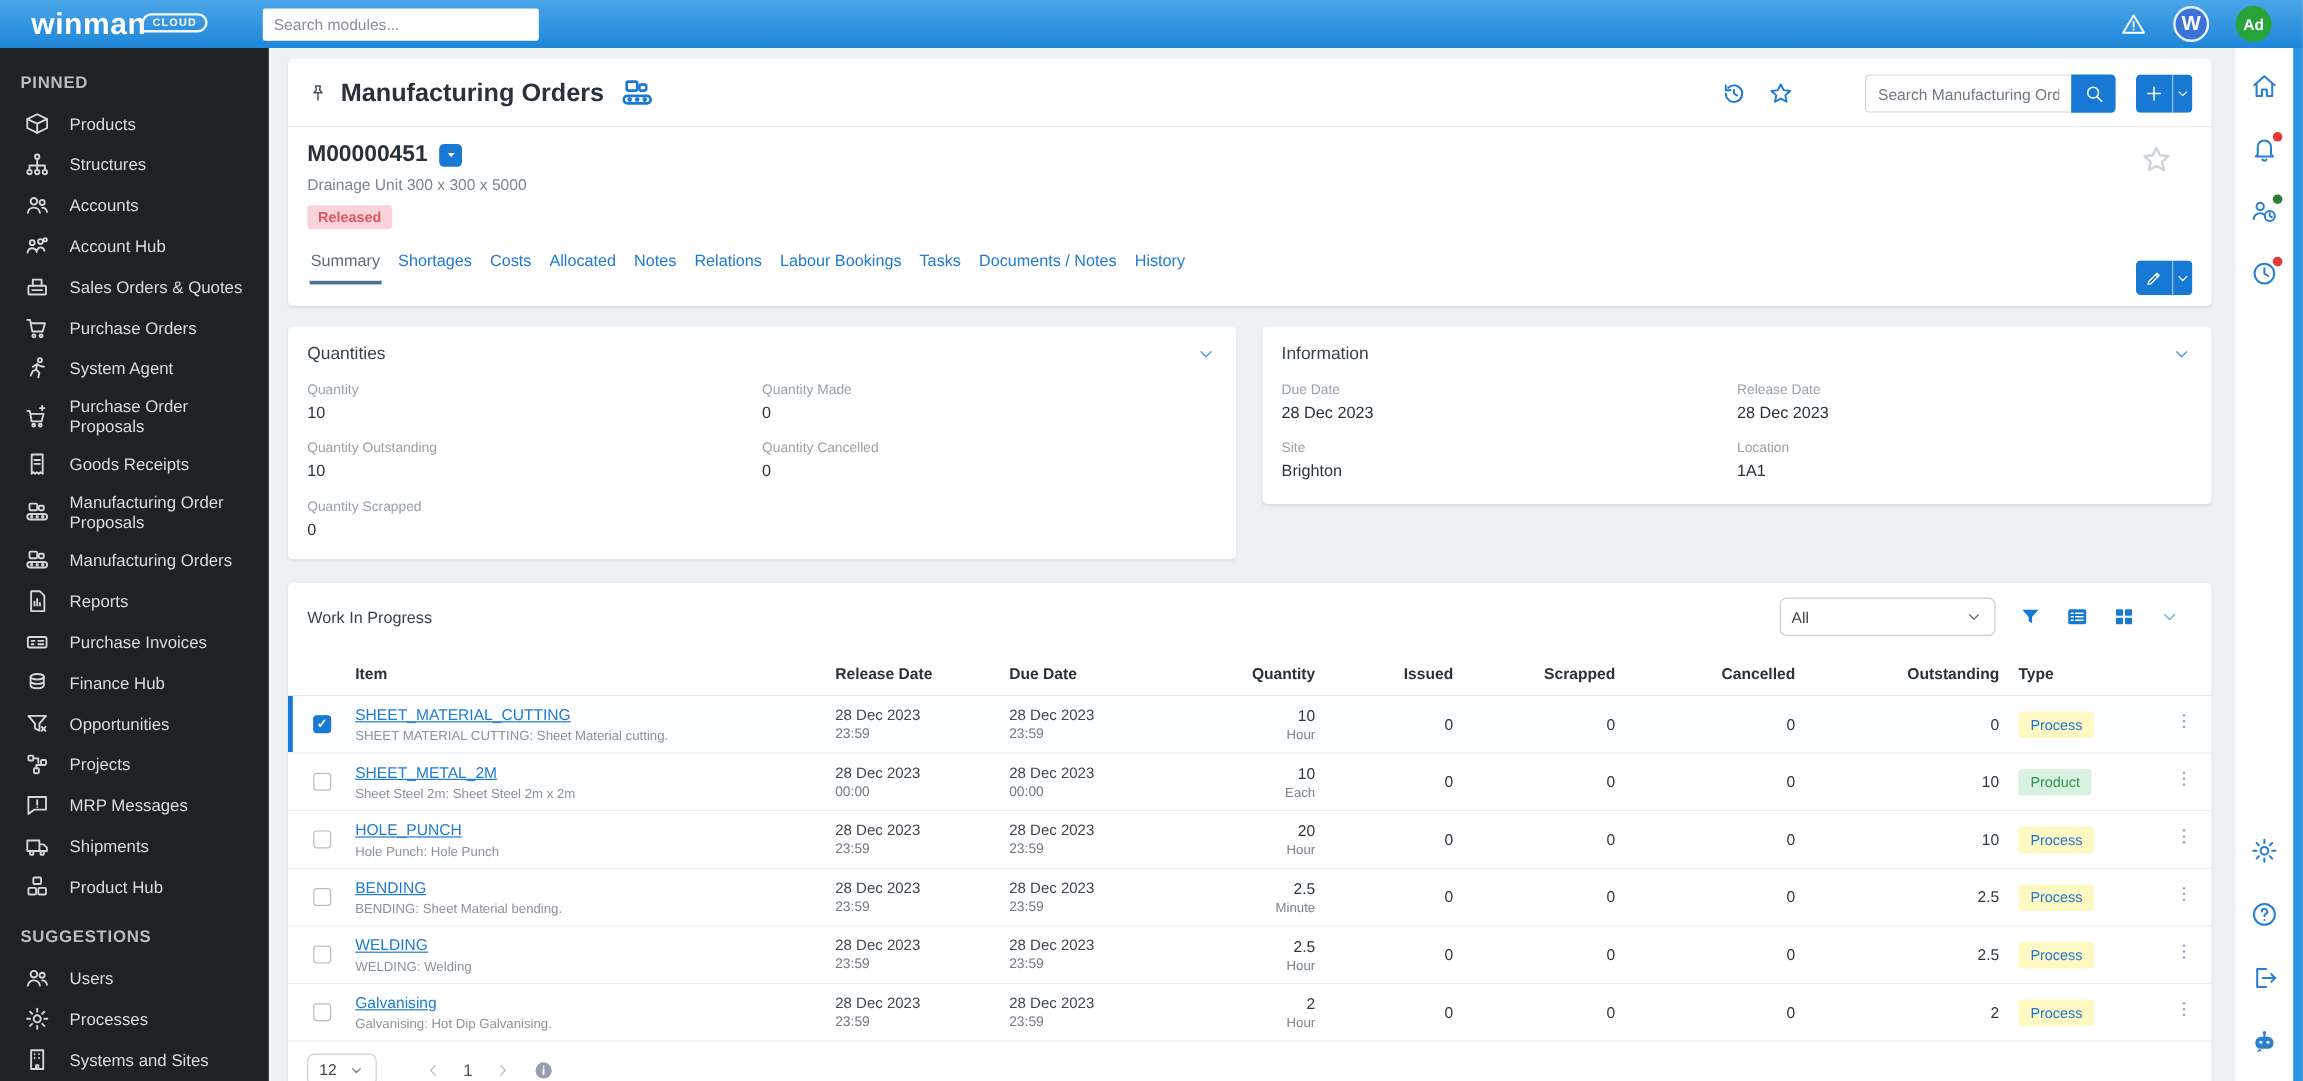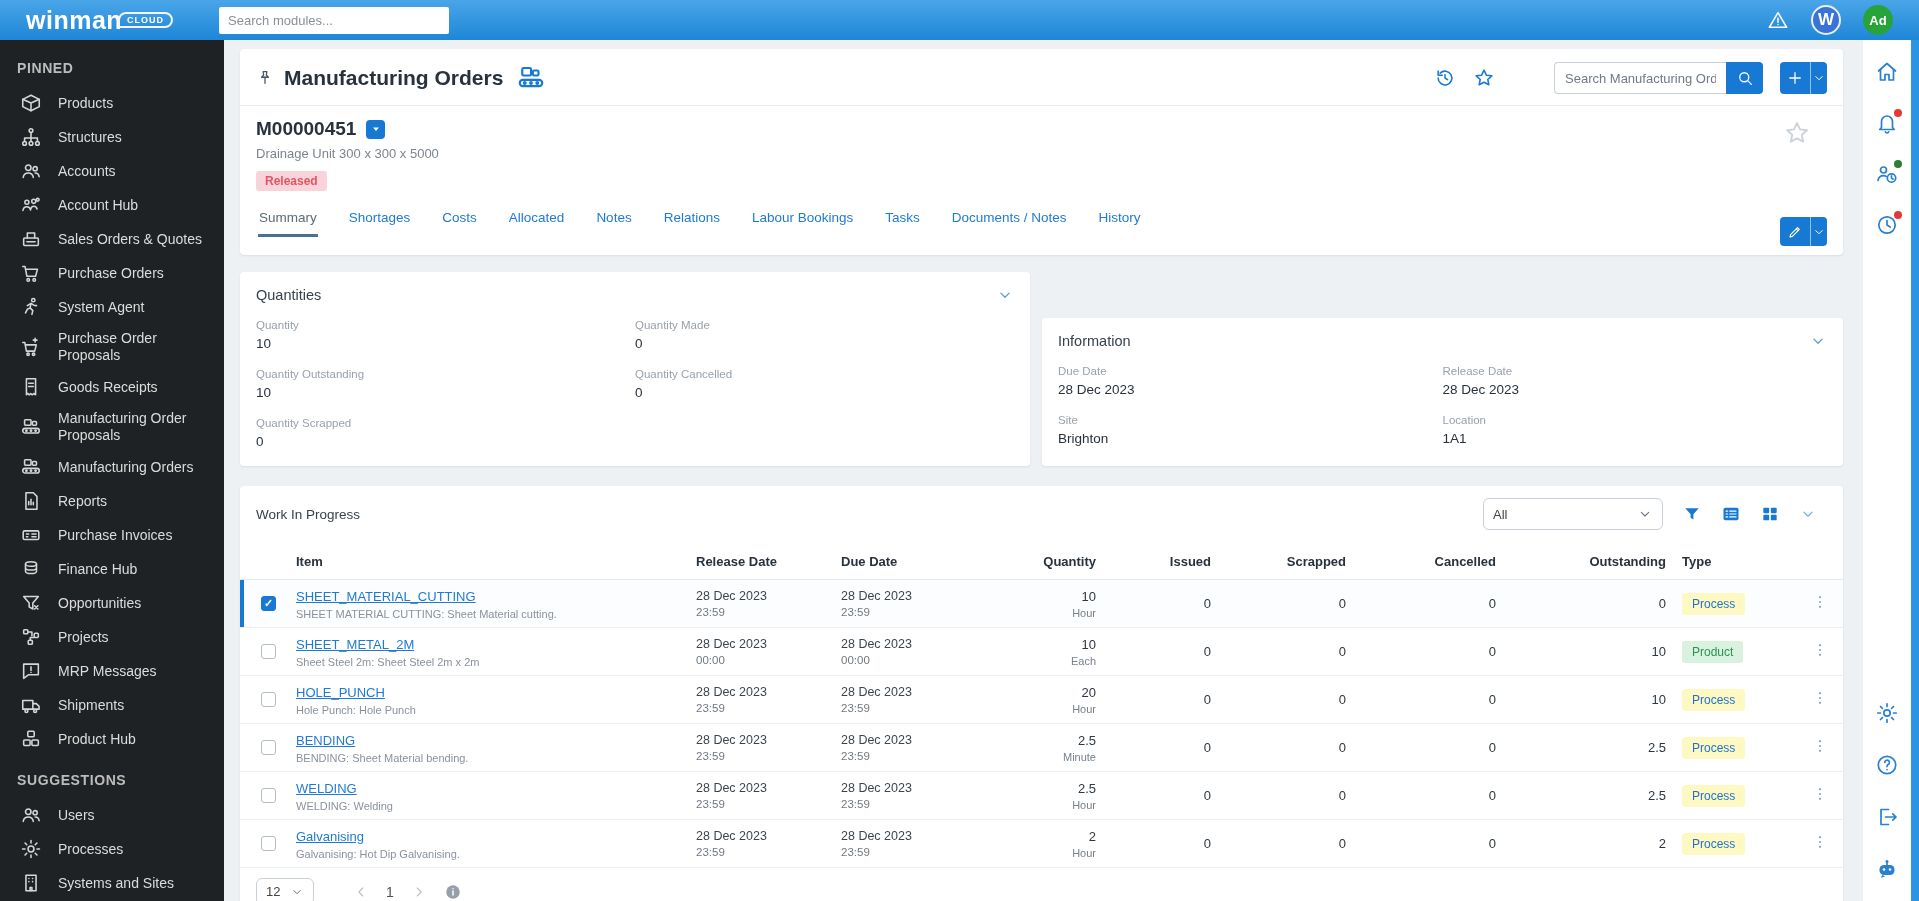--- a/index.html
+++ b/index.html
@@ -76,27 +76,27 @@
   .split-btn .drop-part { width:17px; border-left:1px solid rgba(255,255,255,.55); }
   .hc-body { padding:12px 16px 0 16px; }
   .rec-row { display:flex; align-items:center; gap:10px; }
   .rec-id { font-size:19px; font-weight:bold; color:#28323c; }
   .rec-chip { width:19px; height:19px; border-radius:4px; background:#1779d3; color:#fff;
     display:flex; align-items:center; justify-content:center; cursor:pointer; }
   .rec-sub { margin-top:6px; font-size:13px; color:#7c858f; }
   .status-badge { display:inline-block; margin-top:10px; padding:3px 9px; border-radius:3px;
     font-size:12px; font-weight:bold; }
   .fav-star { position:absolute; right:32px; top:70px; color:#ccd3da; cursor:pointer; }
-  .tabs { display:flex; gap:30px; margin-top:13px; padding:0 2px; }
+  .tabs { display:flex; gap:13px; margin-top:13px; padding:0 2px; }
   .tab { font-size:13.5px; color:#1e7ad4; padding:6px 1px 9px 1px; cursor:pointer; border-bottom:3px solid transparent; }
   .tab.active { color:#5d6c76; border-bottom-color:#4a7191; }
   .edit-split { position:absolute; right:16px; bottom:9px; height:29px; }
 
   
-  .panels { display:flex; gap:12px; margin-top:17px; align-items:flex-end; }
+  .panels { display:flex; gap:22px; margin-top:17px; align-items:flex-start; }
   .panel { padding:15px 16px; position:relative; }
   .panel-q { width:790px; height:194px; }
   .panel-i { flex:1; height:148px; }
   .panel-title { font-size:14.5px; color:#37424c; }
   .panel-chevron { position:absolute; right:16px; top:14px; color:#5a9bdc; cursor:pointer; }
   .fields { display:grid; grid-template-columns:1fr 1fr; margin-top:16px; row-gap:17px; }
   .field .flabel { font-size:11.5px; color:#99a1ab; margin-bottom:5px; }
   .field .fvalue { font-size:13.5px; color:#28323c; }
 
   

